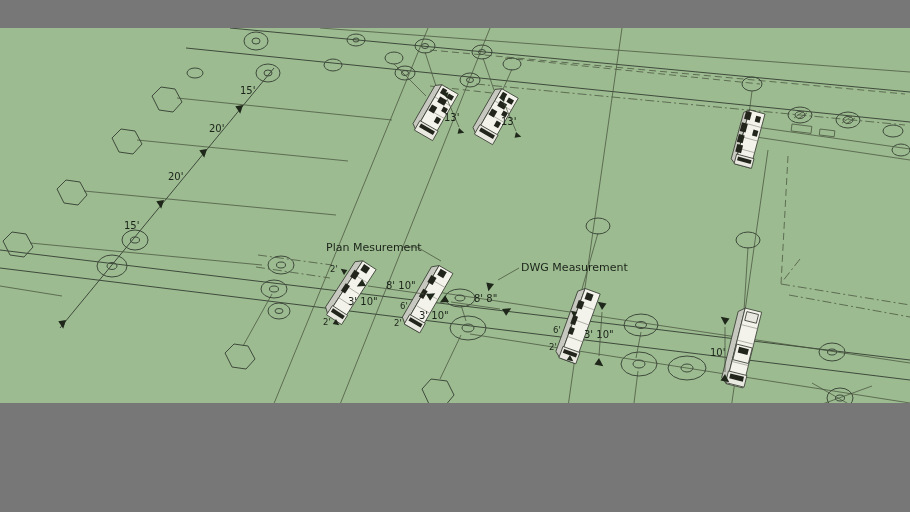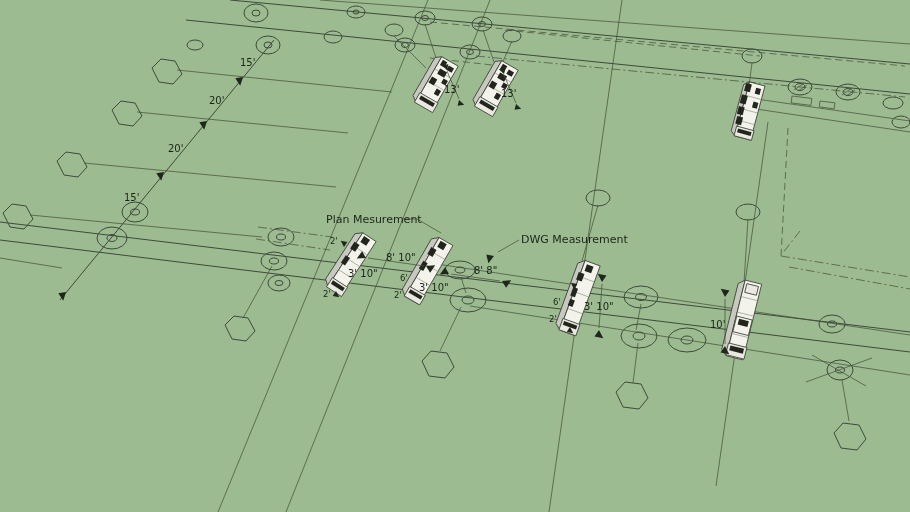--- a/index.html
+++ b/index.html
@@ -1,19 +1,20 @@
 <!DOCTYPE html>
 <html><head>
 <meta charset="utf-8">
 <style>
   html,body{margin:0;padding:0;background:#777;}
   .viewport{
-    position:relative;width:910px;height:512px;overflow:hidden;
+    position:relative;width:910px;height:375px;overflow:hidden;
     background:#9cbb90;
     font-family:"DejaVu Sans",sans-serif;
+    margin-top:28px;
   }
   svg{position:absolute;left:0;top:0;}
   .ln{stroke:#3f4a3c;stroke-width:1;fill:none;}
   .lnthin{stroke:#49543f;stroke-width:.8;fill:none;opacity:.95;}
   .dash{stroke-dasharray:7 4;}
   .dashdot{stroke-dasharray:9 3 2 3;}
   .sym{stroke:#3f4a3c;fill:none;stroke-width:1;}
   .arrow{fill:#1f271b;stroke:none;}
   .dimtxt{font-size:10px;fill:#1c241a;}
   .dimsm{font-size:8.5px;fill:#1c241a;}

